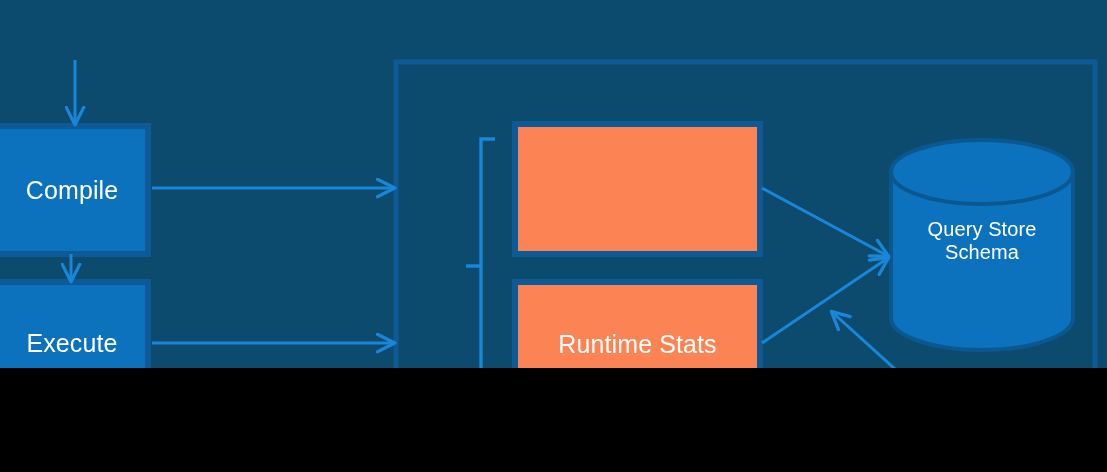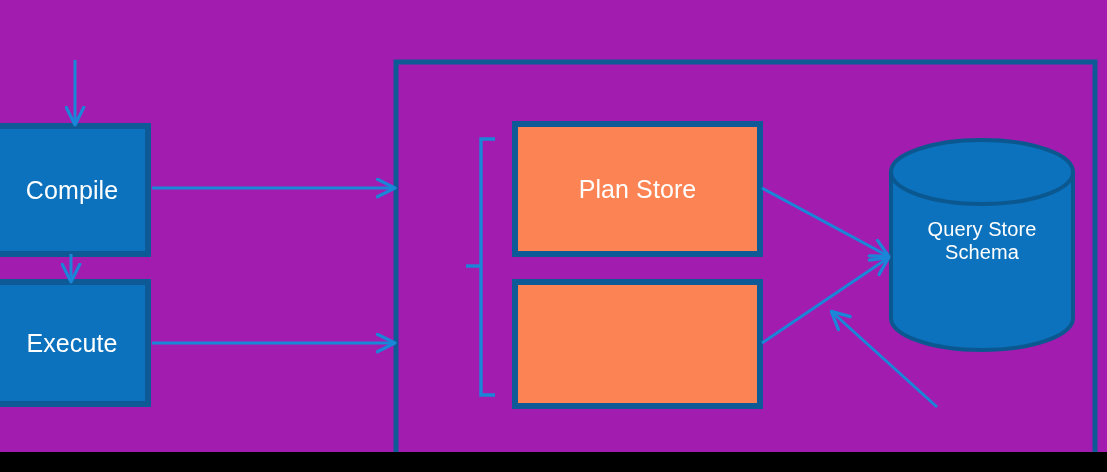--- a/index.html
+++ b/index.html
@@ -6,22 +6,22 @@
     margin: 0;
     padding: 0;
     background: #000000;
   }
   body {
     font-family: "Liberation Sans", sans-serif;
   }
   #canvas {
     position: relative;
     width: 1107px;
-    height: 452px;
-    background: #a21caf;
+    height: 368px;
+    background: #0c4a6e;
     overflow: hidden;
   }
   svg.layer {
     position: absolute;
     left: 0;
     top: 0;
     width: 1107px;
     height: 472px;
   }
   .node-label {
@@ -90,19 +90,19 @@
 
     <line x1="762" y1="343" x2="888" y2="258" stroke="#1a86d8" stroke-width="3" marker-end="url(#arrowOpen)"></line>
 
     <line x1="937" y1="407" x2="832" y2="312" stroke="#1a86d8" stroke-width="3" marker-end="url(#arrowOpen)"></line>
   </svg>
 
   <div class="node-label blue-box-label" style="left:-4px; top:126px; width:152px; height:128px;">Compile</div>
 
   <div class="node-label blue-box-label" style="left:-4px; top:282px; width:152px; height:122px;">Execute</div>
 
-  <div class="node-label orange-box-label" style="left:515px; top:124px; width:245px; height:130px;">Plan Store</div>
 
+  <div class="node-label orange-box-label" style="left:515px; top:282px; width:245px; height:124px;">Runtime Stats</div>
 
   <div class="node-label cyl-label" style="left:891px; top:196px; width:182px; height:90px;">Query Store
 Schema</div>
 
 </div>
 
 </body></html>

